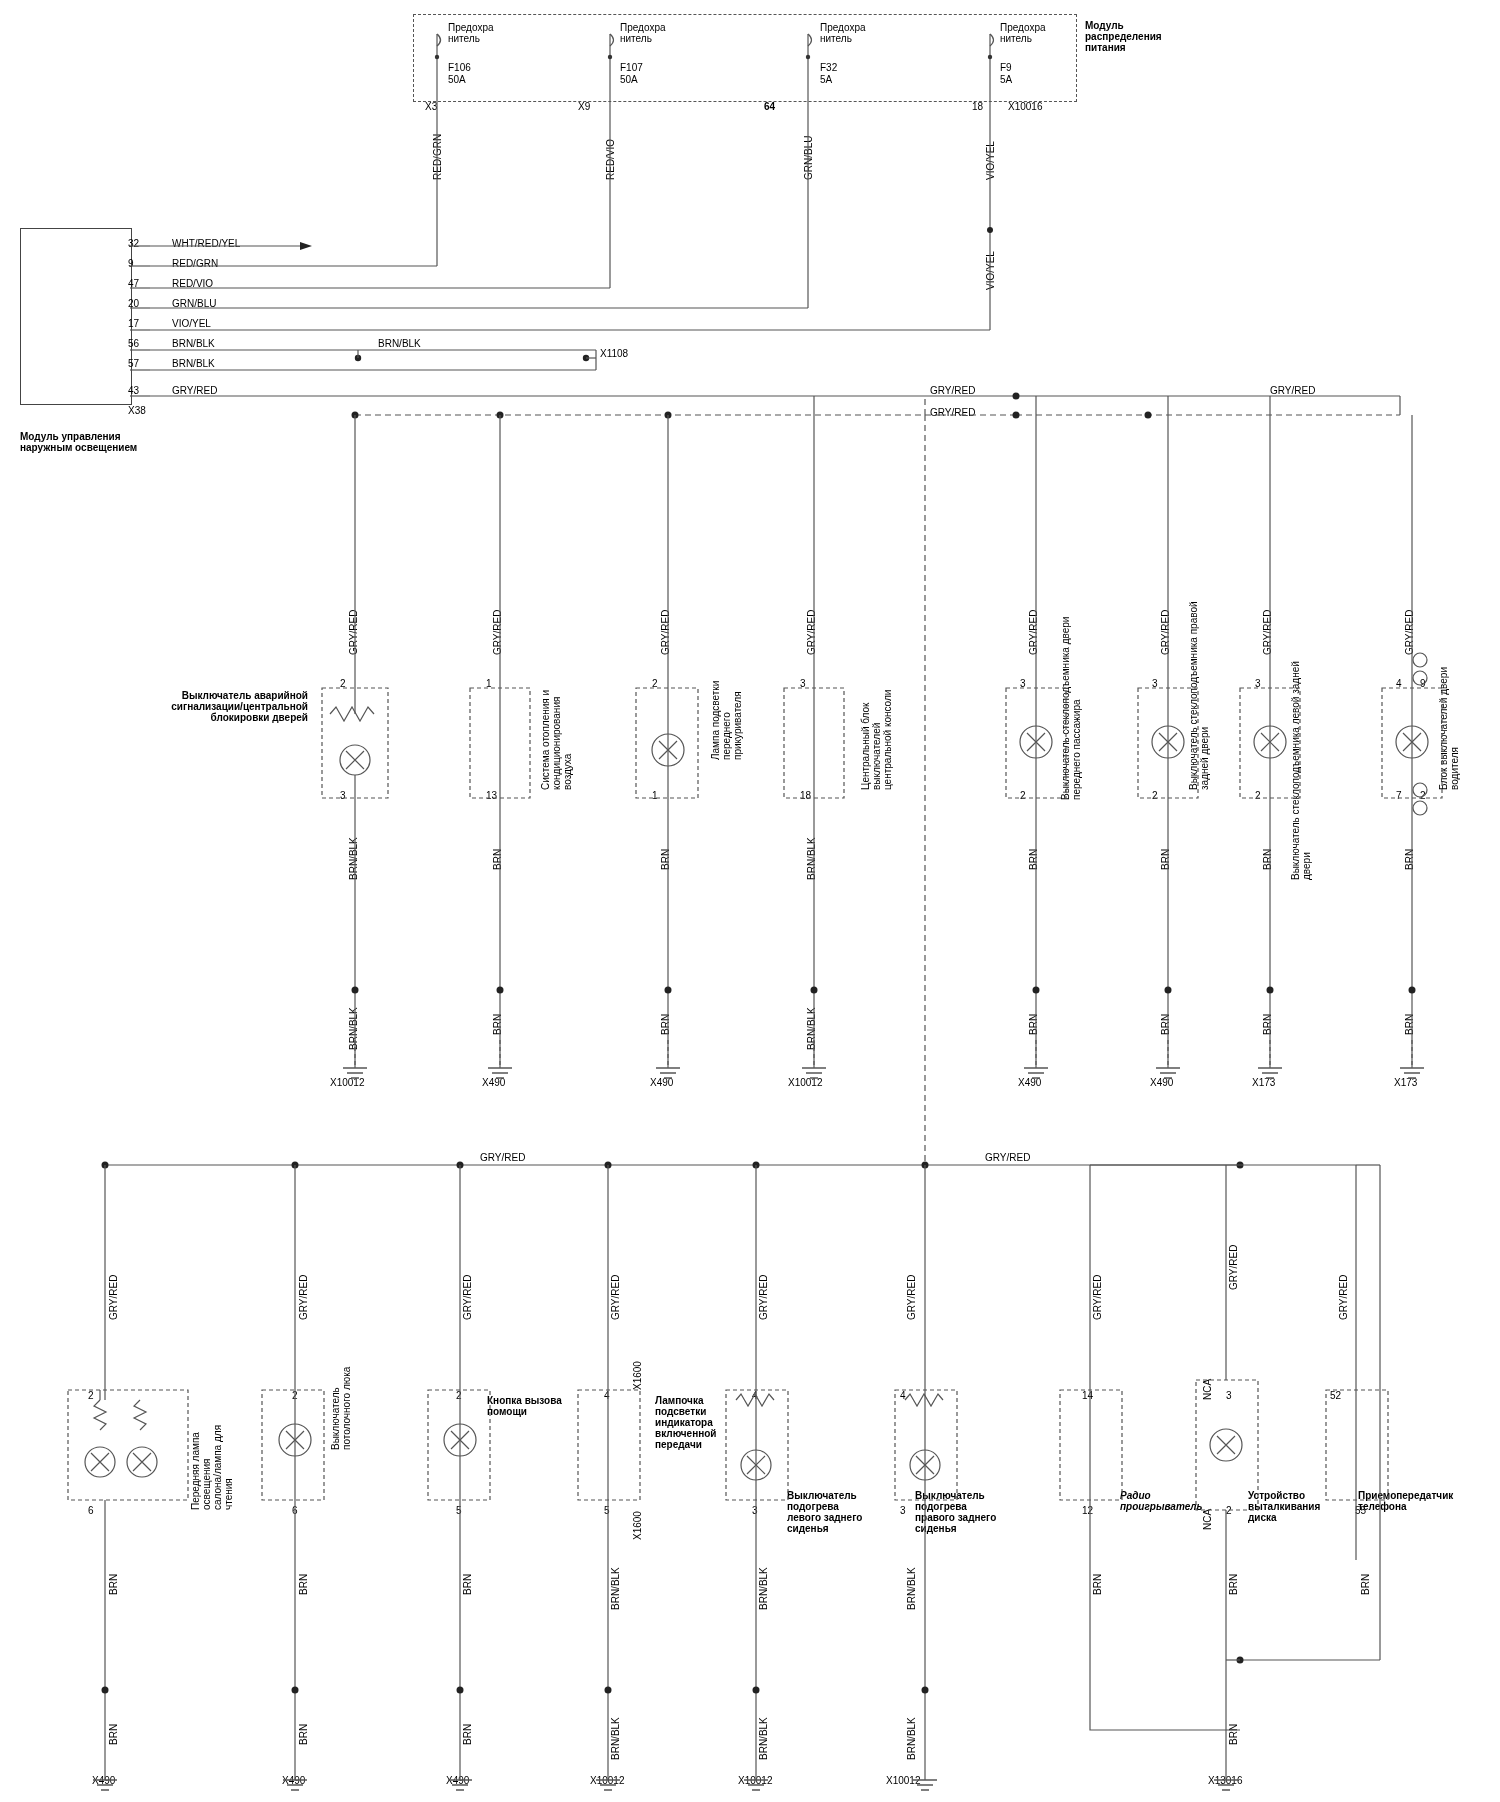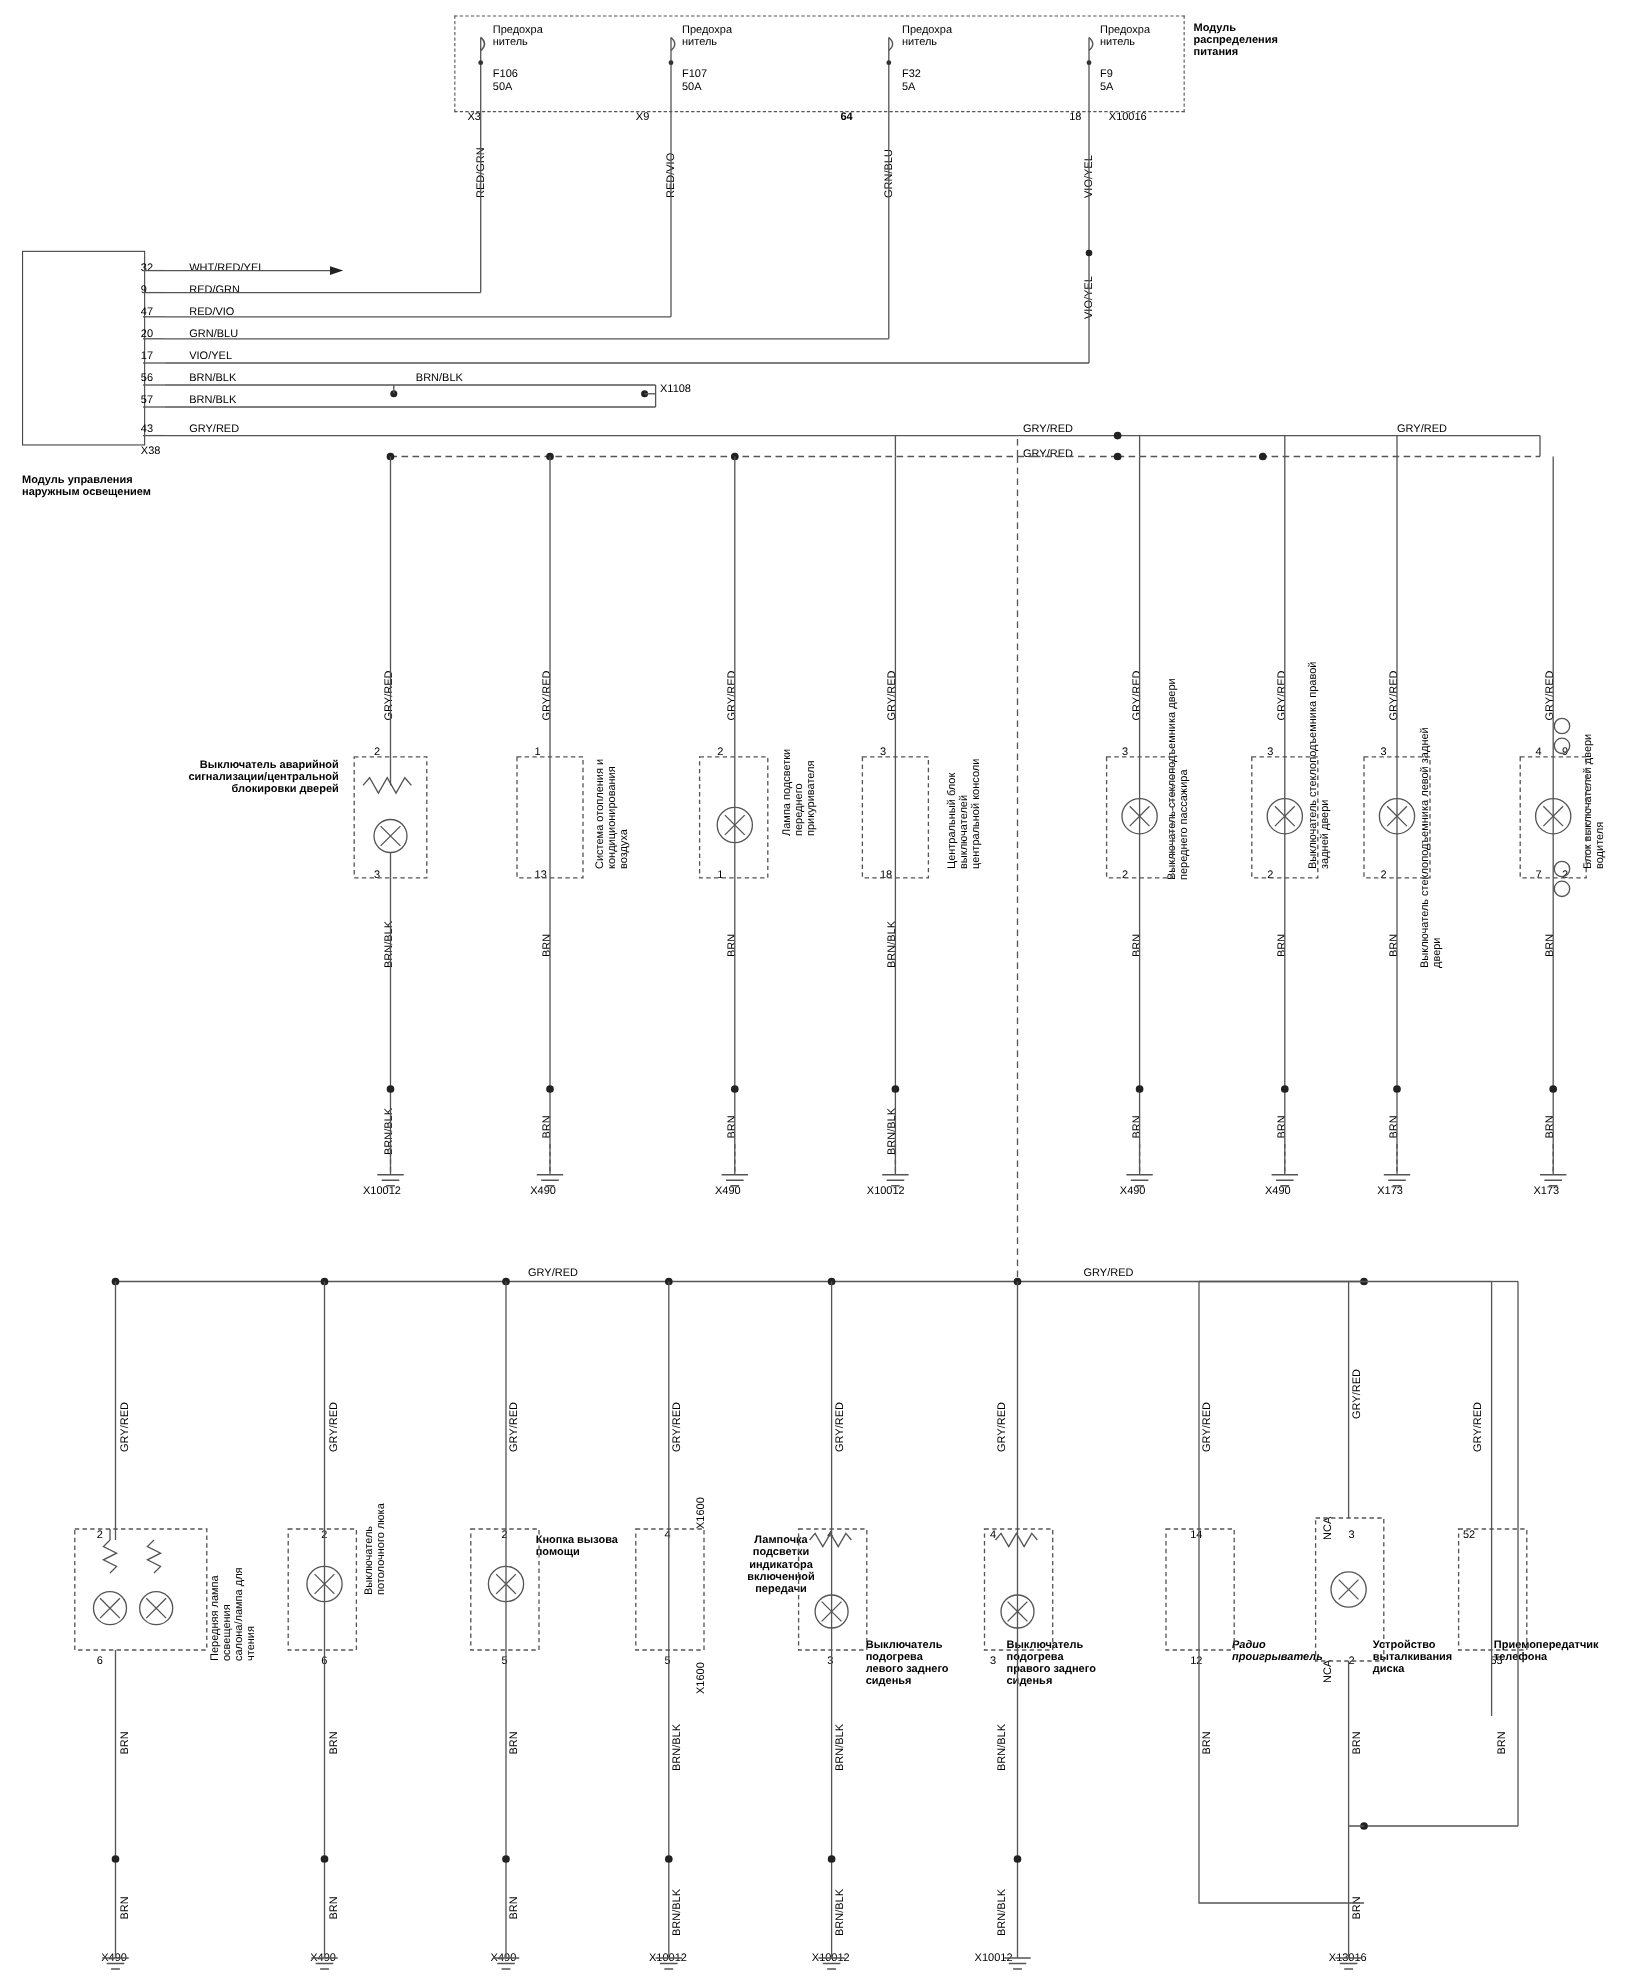--- a/index.html
+++ b/index.html
@@ -106,21 +106,21 @@
 водителя</div>
 
   <div class="vert" style="left:190px;top:1510px;width:170px;">Передняя лампа
 освещения
 салона/лампа для
 чтения</div>
   <div class="vert" style="left:330px;top:1450px;width:150px;">Выключатель
 потолочного люка</div>
   <div class="lbl b" style="left:487px;top:1395px;width:110px;">Кнопка вызова
 помощи</div>
-  <div class="lbl b" style="left:655px;top:1395px;width:110px;text-align:center;">Лампочка
+  <div class="lbl b" style="left:655px;top:1395px;width:110px;">Лампочка
 подсветки
 индикатора
 включенной
 передачи</div>
   <div class="lbl b" style="left:787px;top:1490px;width:90px;">Выключатель
 подогрева
 левого заднего
 сиденья</div>
   <div class="lbl b" style="left:915px;top:1490px;width:95px;">Выключатель
 подогрева

